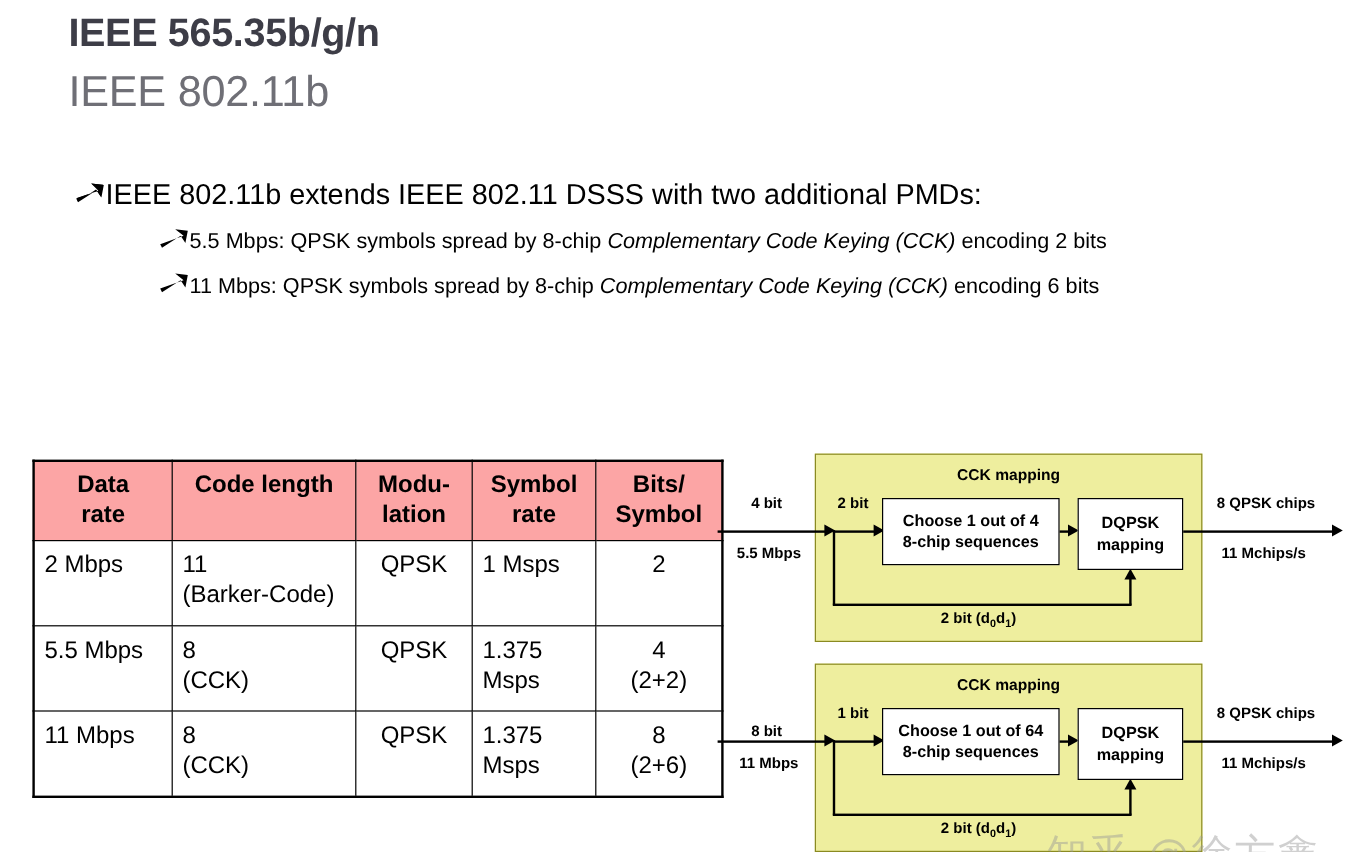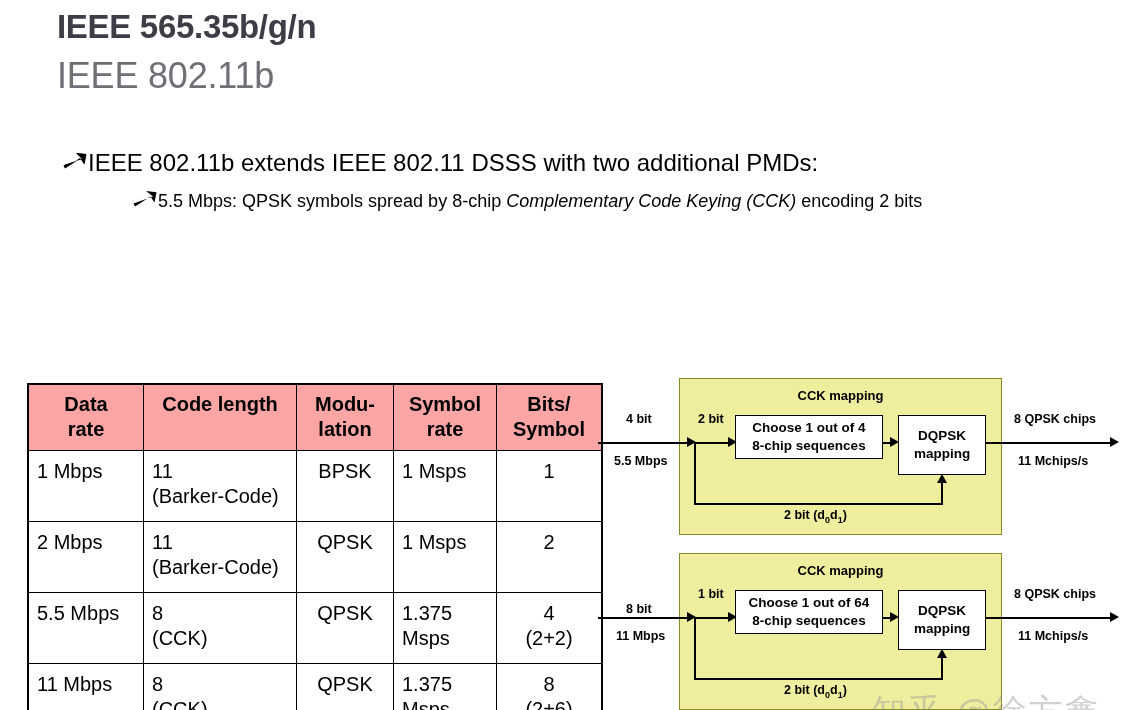--- a/index.html
+++ b/index.html
@@ -151,21 +151,21 @@
     font-size: 13.5px;
     font-weight: bold;
     line-height: 18px;
     text-align: center;
     color: #000;
   }
   .box-choose {
     left: 137px;
     top: 39px;
     width: 148px;
-    height: 44px;
+    height: 56px;
   }
   .box-dqpsk {
     left: 300px;
     top: 39px;
     width: 88px;
     height: 60px;
   }
 
   
   .hline {
@@ -236,20 +236,28 @@
 
   <div class="bullet-row bullet-l2">
     <span class="bullet-marker">
       <svg width="26" height="18" viewBox="0 0 26 18">
         <path d="M1.5 13.5 L21 6.5 L14 1 L24.5 2.2 L22.5 12.5 L18.5 6.5 L3 16.5 Z" fill="#000"></path>
       </svg>
     </span>
     <span class="bullet-text"><span>5.5 Mbps: QPSK symbols spread by 8-chip </span><i>Complementary Code Keying (CCK)</i><span> encoding 2 bits</span></span>
   </div>
 
+  <div class="bullet-row bullet-l2">
+    <span class="bullet-marker">
+      <svg width="26" height="18" viewBox="0 0 26 18">
+        <path d="M1.5 13.5 L21 6.5 L14 1 L24.5 2.2 L22.5 12.5 L18.5 6.5 L3 16.5 Z" fill="#000"></path>
+      </svg>
+    </span>
+    <span class="bullet-text"><span>11 Mbps: QPSK symbols spread by 8-chip </span><i>Complementary Code Keying (CCK)</i><span> encoding 6 bits</span></span>
+  </div>
 
 </div>
 
 <table id="rate-table">
   <thead>
     <tr>
       <th class="h0">
         <span>Data</span><br>
         <span>rate</span>
       </th>
@@ -266,36 +274,20 @@
         <span>rate</span>
       </th>
       <th class="h4">
         <span>Bits/</span><br>
         <span>Symbol</span>
       </th>
     </tr>
   </thead>
   <tbody>
     <tr>
-      <td class="c0">1 Mbps</td>
-      <td class="c1">
-        <span class="cell-sub">11</span>
-        <span class="cell-sub">(Barker-Code)</span>
-      </td>
-      <td class="c2">BPSK</td>
-      <td class="c3">
-        <span class="cell-sub">1 Msps</span>
-
-      </td>
-      <td class="c4">
-        <span class="cell-sub">1</span>
-
-      </td>
-    </tr>
-    <tr>
       <td class="c0">2 Mbps</td>
       <td class="c1">
         <span class="cell-sub">11</span>
         <span class="cell-sub">(Barker-Code)</span>
       </td>
       <td class="c2">QPSK</td>
       <td class="c3">
         <span class="cell-sub">1 Msps</span>
 
       </td>

